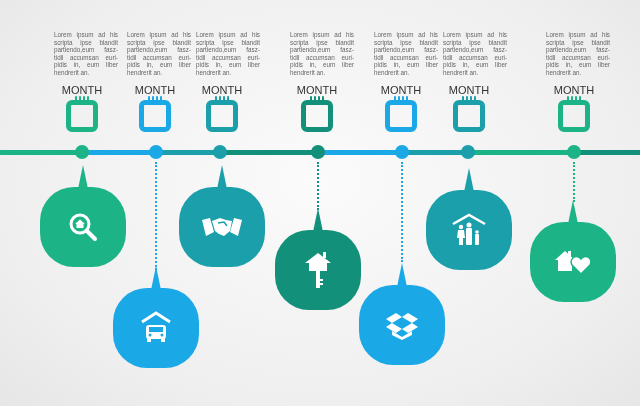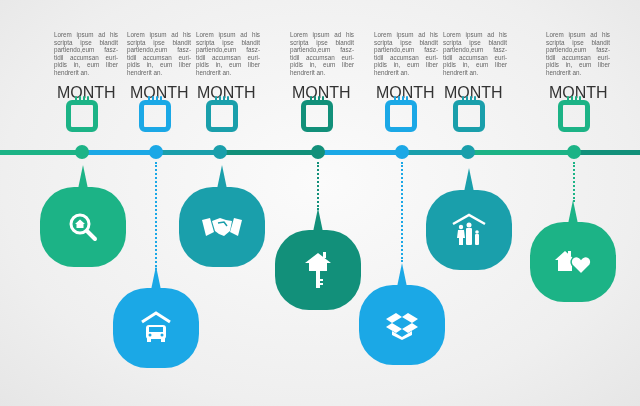--- a/index.html
+++ b/index.html
@@ -1,20 +1,20 @@
 <!DOCTYPE html>
 <html><head>
 <meta charset="utf-8">
 <style>
   html,body{margin:0;padding:0;}
   body{width:640px;height:406px;overflow:hidden;position:relative;
     background:radial-gradient(ellipse at 50% 45%, #fbfbfb 0%, #efefef 70%, #e6e6e6 100%);
     font-family:"Liberation Sans", sans-serif;}
   .desc{position:absolute;top:31px;width:64px;font-size:6.3px;line-height:7.6px;color:#666;text-align:justify;}
-  .month{position:absolute;top:84px;width:50px;text-align:center;font-size:16px;color:#333;letter-spacing:0px;}
+  .month{position:absolute;top:84px;width:50px;text-align:center;font-size:11px;color:#333;letter-spacing:0px;}
   .cal{position:absolute;top:100px;width:32px;height:32px;box-sizing:border-box;border:5px solid;border-radius:6px;}
   .cal .rings{position:absolute;left:4px;right:4px;top:-9px;height:5px;display:flex;justify-content:space-between;}
   .cal .rings span{width:2px;height:5px;border-radius:1px;}
   .seg{position:absolute;top:150px;height:5px;}
   .node{position:absolute;top:145px;width:14px;height:14px;border-radius:50%;}
   .dots{position:absolute;width:2px;border-left:2px dotted;}
   .bubble{position:absolute;width:86px;height:80px;border-radius:34px;}
   .bubble .spike{position:absolute;left:50%;width:0;height:0;transform:translateX(-50%);
     border-left:5px solid transparent;border-right:5px solid transparent;}
   .bubble svg{position:absolute;left:50%;top:50%;transform:translate(-50%,-50%);}

